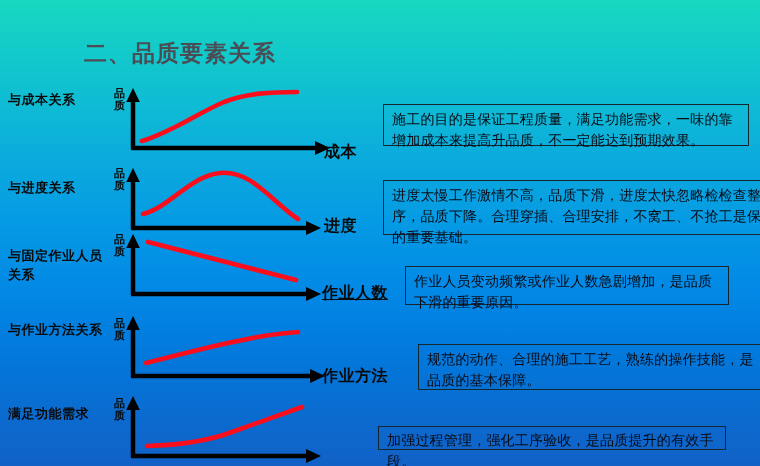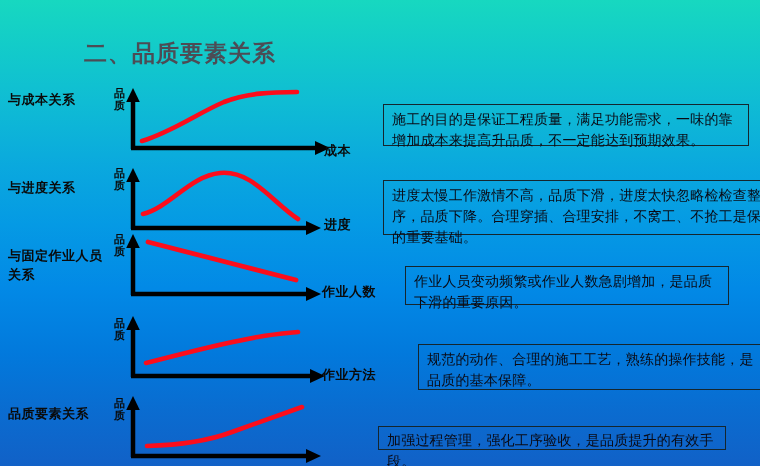--- a/index.html
+++ b/index.html
@@ -60,21 +60,21 @@
     width: 13px;
     line-height: 12px;
     text-align: center;
     letter-spacing: 0;
   }
   .y-axis-label span { display: block; }
 
   
   .x-axis-label {
     position: absolute;
-    font-size: 13px;
+    font-size: 16px;
     font-weight: bold;
     color: #0a0a0a;
     white-space: nowrap;
     letter-spacing: 0.5px;
   }
 
   
   .note-box {
     position: absolute;
     border: 1.4px solid #15262e;
@@ -160,24 +160,25 @@
       <path d="M 36 10 C 80 21, 140 37, 184 48" fill="none" stroke="#fc0d1b" stroke-width="4.8" stroke-linecap="round"></path>
     </svg>
   </div>
 
   <div class="y-axis-label" style="left:113px; top:234px;">
     <span>
         <span>品</span>
         <span>质</span>
       </span>
   </div>
-  <div class="x-axis-label" style="left:322px; top:283px;">作业人数</div>
+  <div class="x-axis-label" style="left:322px; top:283px;text-decoration:underline;">作业人数</div>
 
   <div class="note-box" style="left:405px; top:266px; width:324px; height:39px;">作业人员变动频繁或作业人数急剧增加，是品质下滑的重要原因。</div>
 
+  <div class="row-label" style="top:320px;">与作业方法关系</div>
 
   <div class="chart" style="top:314px;">
     <svg width="235" height="72" viewBox="0 0 235 72">
       <g>
         <line x1="21" y1="14" x2="21" y2="63" stroke="#000" stroke-width="4.5"></line>
         <polygon points="21,2 14.2,16 27.8,16" fill="#000"></polygon>
         <line x1="19" y1="62" x2="200" y2="62" stroke="#000" stroke-width="4.5"></line>
         <polygon points="213,62 198,55 198,69" fill="#000"></polygon>
       </g>
 
@@ -188,21 +189,21 @@
   <div class="y-axis-label" style="left:113px; top:318px;">
     <span>
         <span>品</span>
         <span>质</span>
       </span>
   </div>
   <div class="x-axis-label" style="left:322px; top:366px;">作业方法</div>
 
   <div class="note-box" style="left:394px; top:344px; width:352px; height:46px;margin-left:24px;">规范的动作、合理的施工工艺，熟练的操作技能，是品质的基本保障。</div>
 
-  <div class="row-label" style="top:404px;">品质要素关系</div>
+  <div class="row-label" style="top:404px;">满足功能需求</div>
 
   <div class="chart" style="top:394px;">
     <svg width="235" height="72" viewBox="0 0 235 72">
       <g>
         <line x1="21" y1="14" x2="21" y2="63" stroke="#000" stroke-width="4.5"></line>
         <polygon points="21,2 14.2,16 27.8,16" fill="#000"></polygon>
         <line x1="19" y1="62" x2="196" y2="62" stroke="#000" stroke-width="4.5"></line>
         <polygon points="209,62 194,55 194,69" fill="#000"></polygon>
       </g>
 

